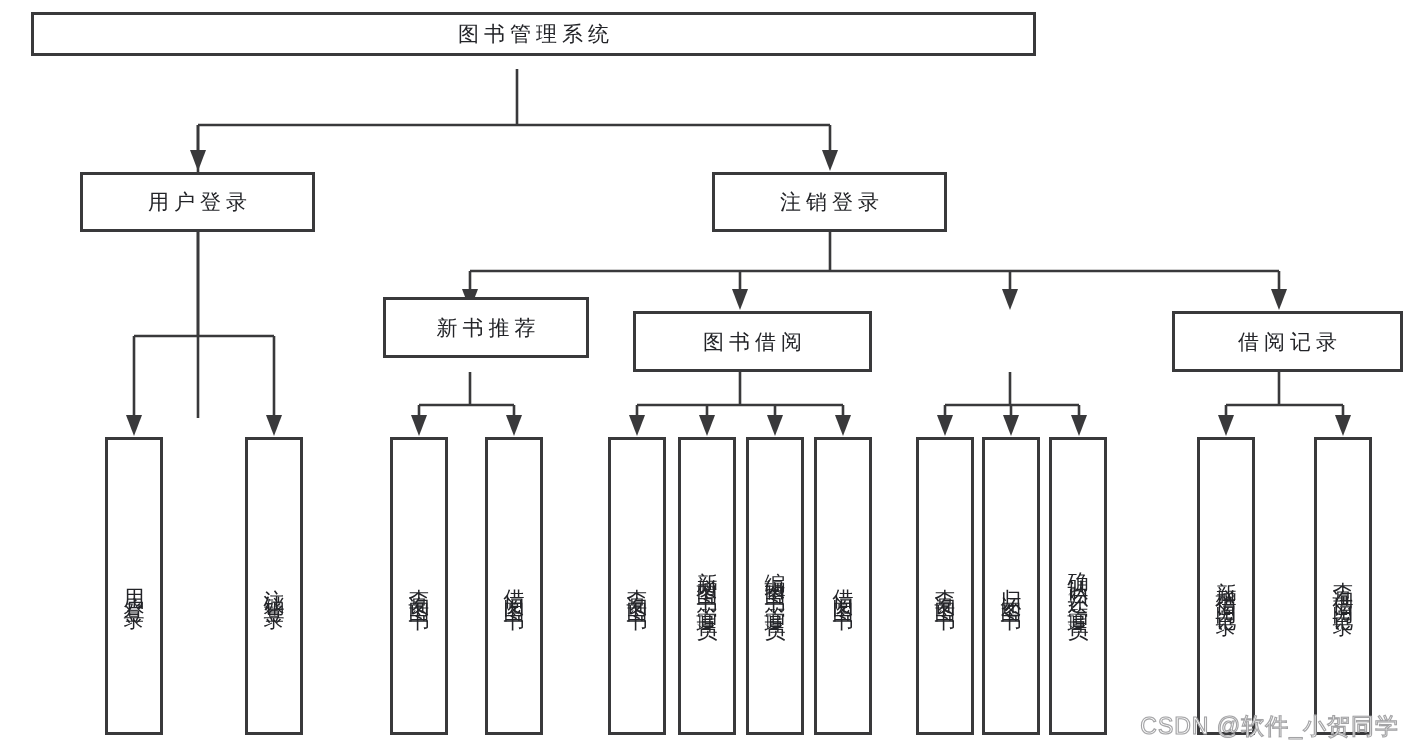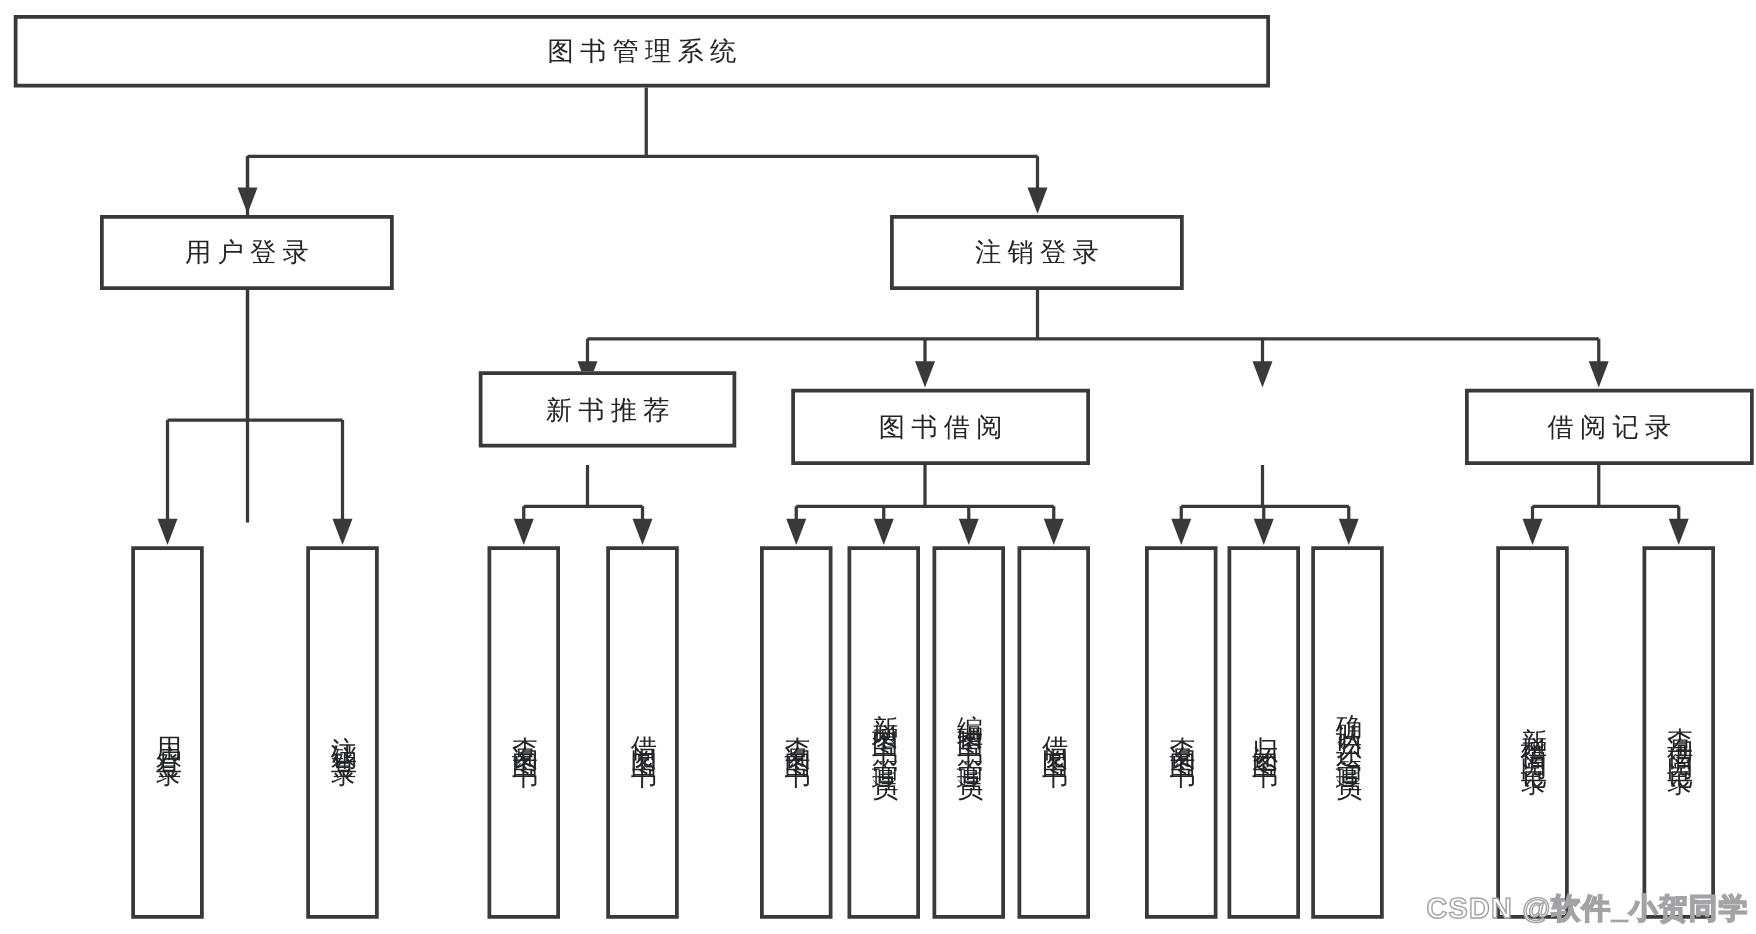--- a/index.html
+++ b/index.html
@@ -42,25 +42,24 @@
     right:6px;
     bottom:5px;
     z-index:3;
     font-size:23px;
     letter-spacing:1px;
     color:#ffffff;
     -webkit-text-stroke:1.1px #a3a3a5;
     text-shadow:0 0 1px #bdbdbf;
     pointer-events:none;
     white-space:nowrap;
-    font-weight:bold;
   }
 
   
-  #root-box      {left:11px;  top:12px;  width:1005px; height:58px;}
+  #root-box      {left:31px;  top:12px;  width:1005px; height:44px;}
   #b-user-login  {left:80px;  top:172px; width:235px;  height:60px;}
   #b-book-mgmt   {left:712px; top:172px; width:235px;  height:60px;}
 
   #b-new-rec     {left:363px; top:297px; width:206px;  height:61px;margin-left:20px;}
   #b-book-borrow {left:633px; top:311px; width:239px;  height:61px;}
   #b-cur-borrow  {left:905px; top:311px; width:213px;  height:61px;}
   #b-borrow-rec  {left:1172px;top:311px; width:231px;  height:61px;}
 
   .leaf{top:437px;width:58px;height:298px;}
   #l-0{left:105px;}  #l-1{left:245px;}

